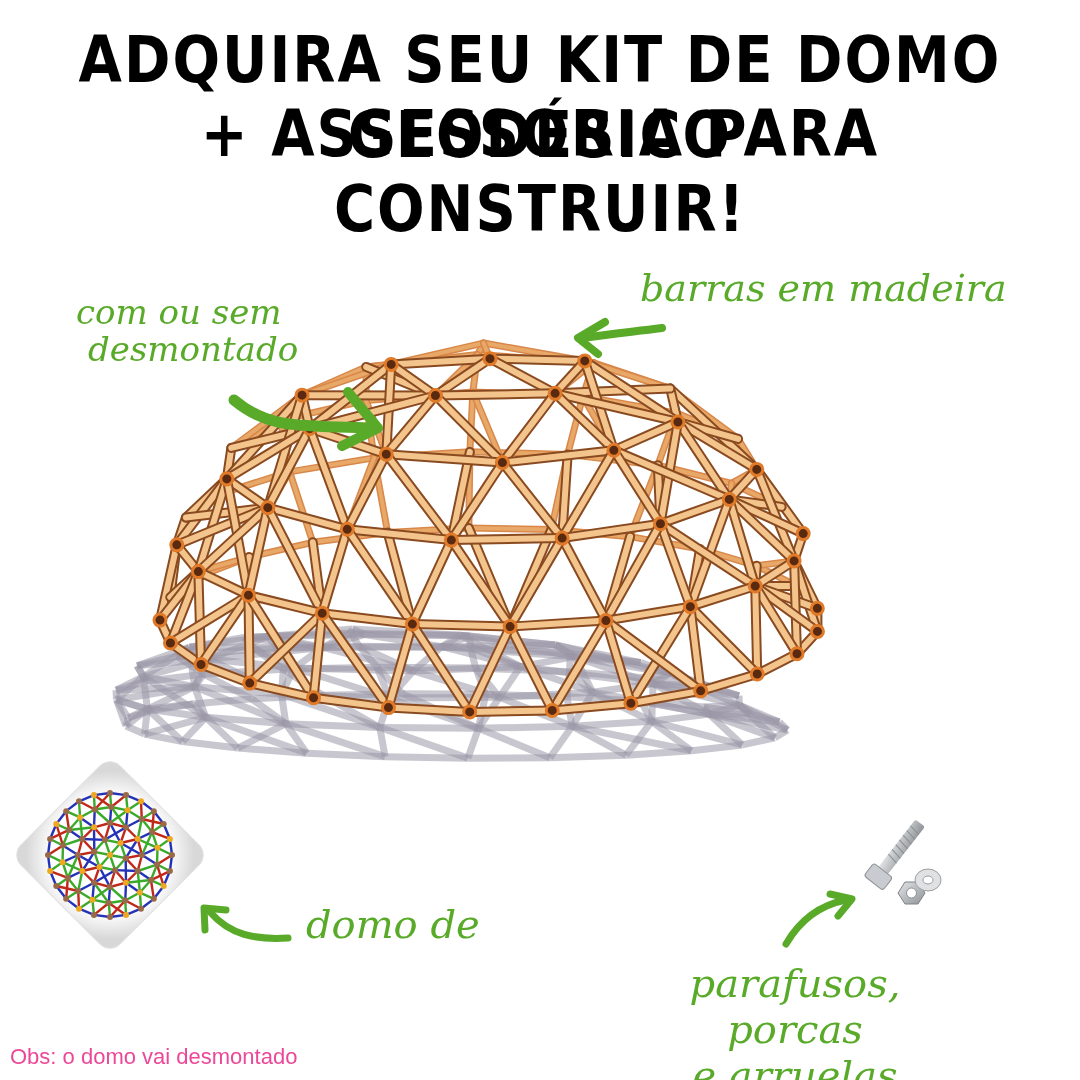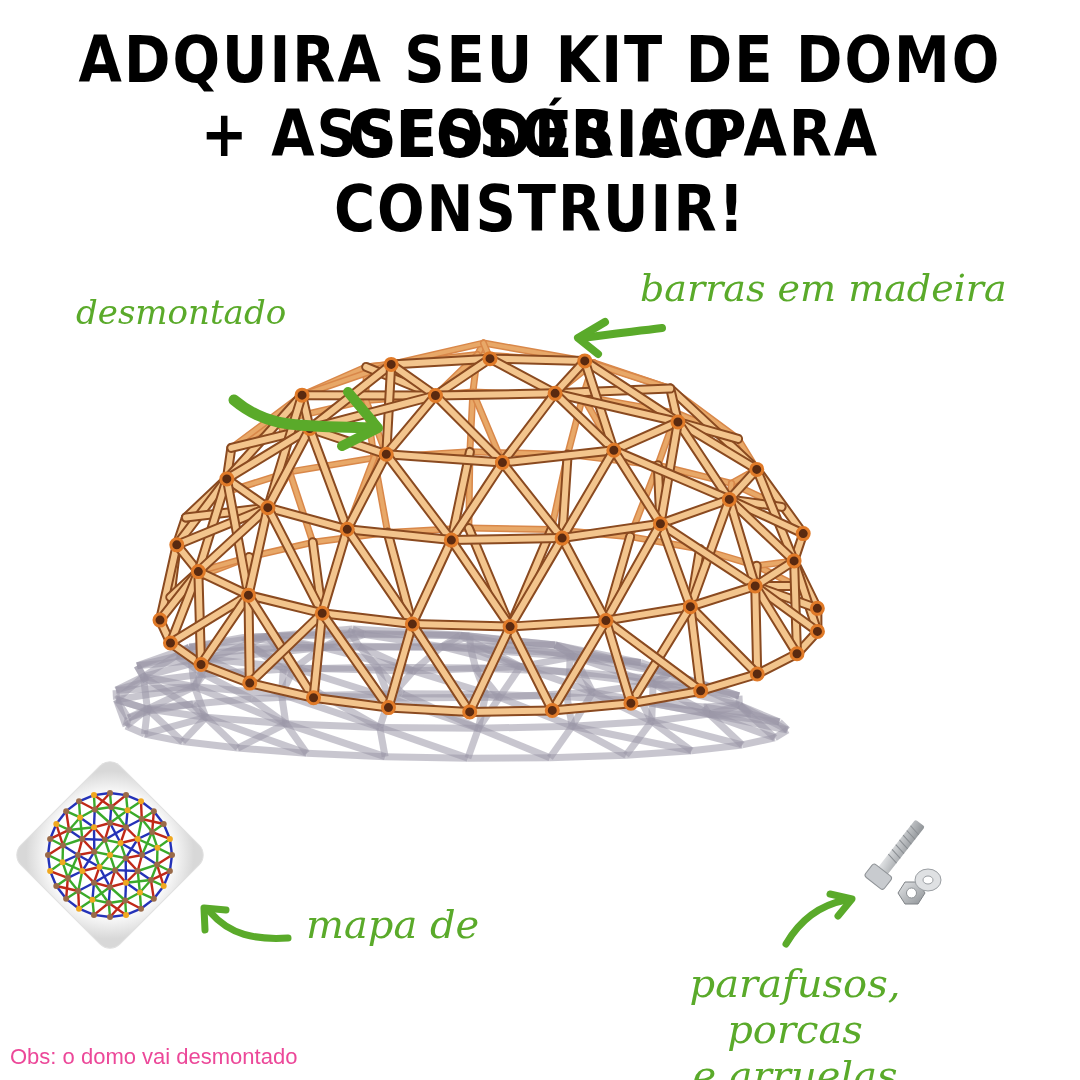--- a/index.html
+++ b/index.html
@@ -1026,23 +1026,24 @@
       <path d="M205,930 L204,908 L226,910" stroke-width="7" stroke-linejoin="round"></path>
     </g>
     <g>
       <path d="M786,944 C800,920 820,905 846,900" stroke-width="7"></path>
       <path d="M830,894 L852,899 L838,916" stroke-width="7" stroke-linejoin="round"></path>
     </g>
   </g>
 </svg>
 
 <div class="script lbl-connectors">
+  <span>com ou sem</span>
   <span>desmontado</span>
 </div>
 <div class="script lbl-wood">barras em madeira</div>
 <div class="script lbl-map">
-  <span>mapa de</span>
+  <span>domo de</span>
 </div>
 <div class="script lbl-bolts">
   <span>parafusos, porcas</span>
   <span>e arruelas</span>
 </div>
 <div class="obs">Obs: o domo vai desmontado</div>
 
 </body></html>

